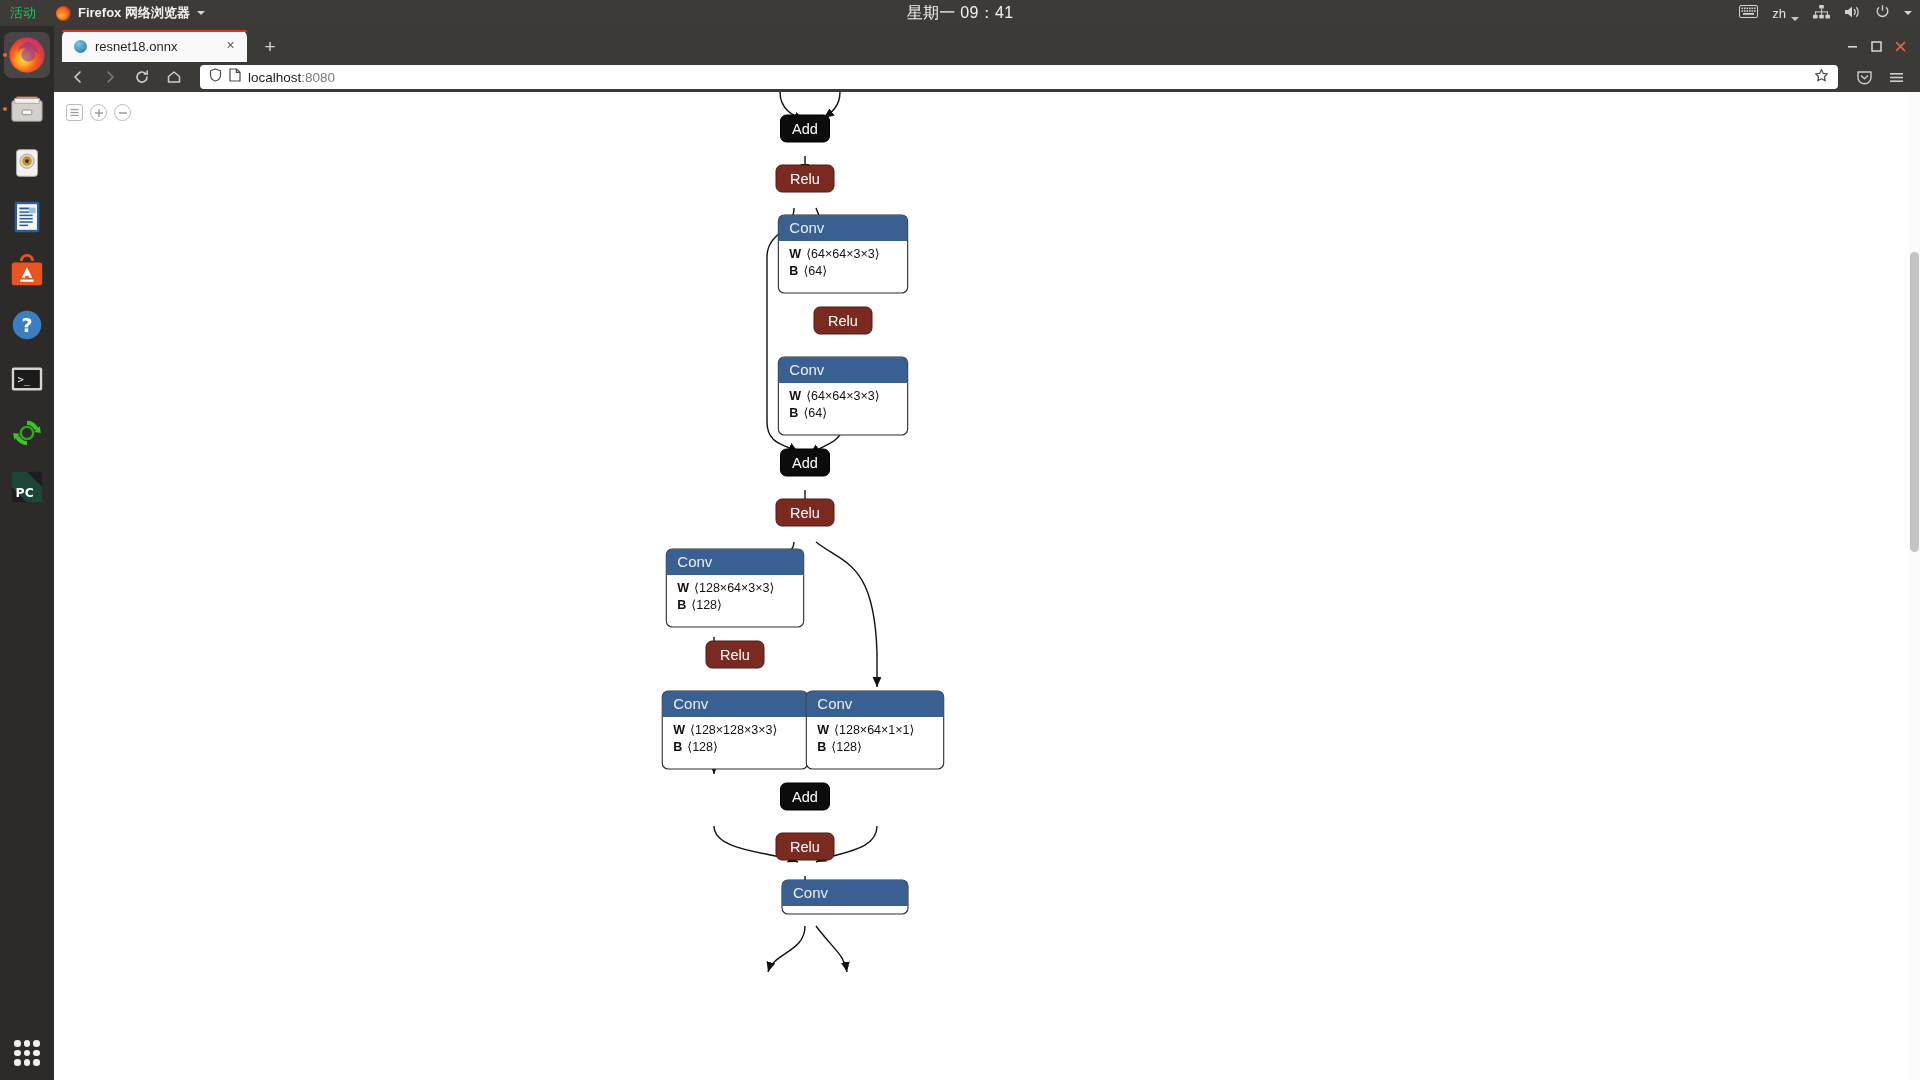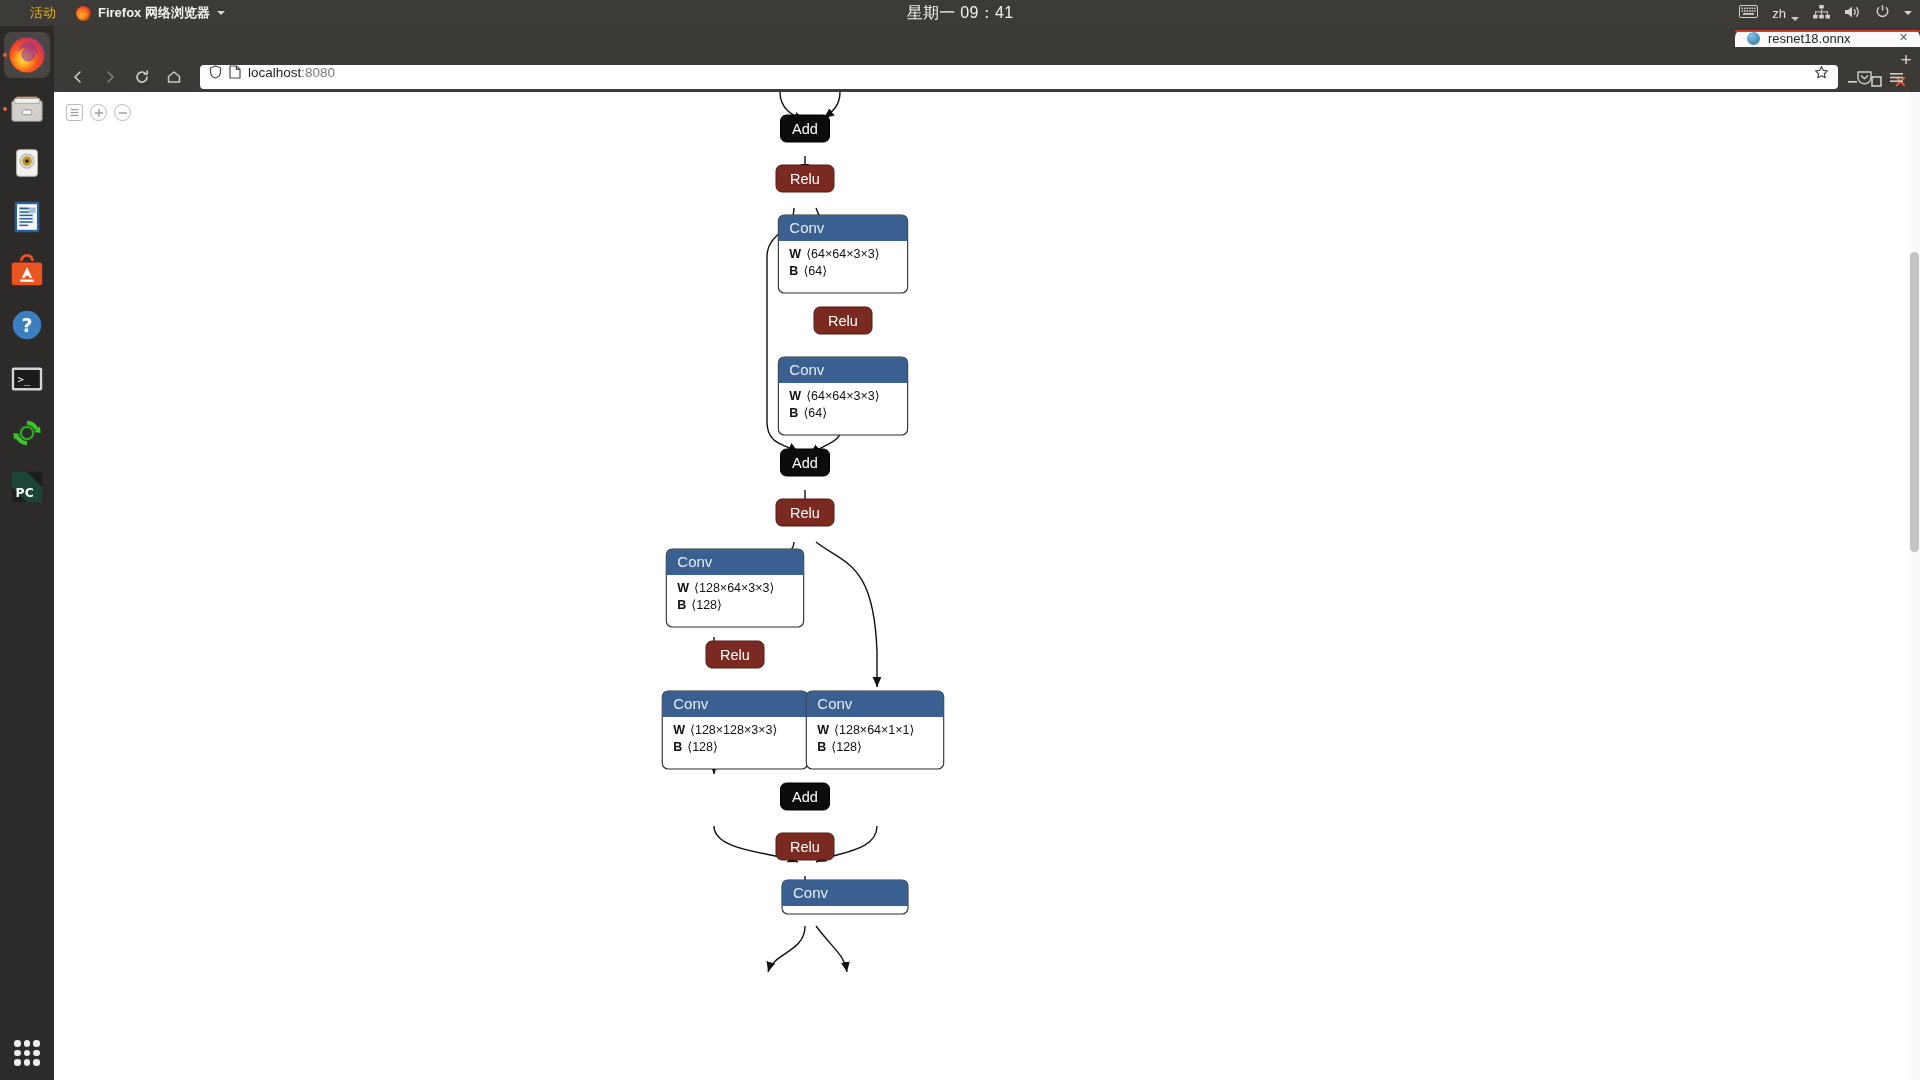--- a/index.html
+++ b/index.html
@@ -9,21 +9,21 @@
     background:#ffffff;
     -webkit-font-smoothing:antialiased;
   }
 
   
   #topbar {
     position:absolute; left:0; top:0; width:1920px; height:26px;
     background:#3c3b37; color:#e8e6e3;
     display:flex; align-items:center; font-size:13px; z-index:50;
   }
-  .tb-activities { padding:0 12px 0 10px; color:#eab308;margin-left:20px; }
+  .tb-activities { padding:0 12px 0 10px; color:#22c55e; }
   .tb-app { display:flex; align-items:center; gap:7px; padding:0 8px; }
   .tb-app-name { color:#f2f1f0; font-weight:bold; font-size:13px; }
   .ff-mini { width:15px; height:15px; border-radius:50%;
     background:radial-gradient(circle at 38% 62%, #ffb02e 0%, #ff8a1f 28%, #f4611a 52%, #e03a33 75%, #b5259e 100%);
     box-shadow:inset -1px -1px 2px rgba(0,0,0,.35); position:relative; }
   .caret { width:0;height:0;border-left:4px solid transparent;border-right:4px solid transparent;
            border-top:4.5px solid #d8d6d3; display:inline-block; }
   #tb-clock { position:absolute; left:0; right:0; text-align:center; font-size:16px; color:#f2f1f0; letter-spacing:.3px;}
   .tb-right { position:absolute; right:8px; top:0; height:26px; display:flex; align-items:center; gap:14px; }
   .tb-ico { display:inline-block; opacity:.92; }
@@ -41,35 +41,35 @@
          width:4px;height:4px;border-radius:50%; background:#e8643c; }
   .icoimg { width:38px; height:38px; border-radius:6px; display:block; }
   .grid-dots { position:absolute; bottom:14px; left:50%; transform:translateX(-50%);
                width:26px; height:26px; display:grid; grid-template-columns:repeat(3,1fr);
                grid-template-rows:repeat(3,1fr); gap:3px; }
   .grid-dots i { background:#f0efee; border-radius:50%; display:block; }
 
   
   #ffwin { position:absolute; left:54px; top:26px; width:1866px; height:1054px; background:#fff; }
   #ffchrome { height:66px; background:#3b3a36; position:relative; }
-  .tabstrip { height:36px; display:flex; align-items:flex-end; padding:4px 0 0 8px;flex-direction:column; }
+  .tabstrip { height:36px; display:flex; align-items:flex-end; padding:4px 0 0 8px; }
   .tab { height:32px; min-width:185px; background:#f9f9fa; border-radius:7px 7px 0 0;
          display:flex; align-items:center; gap:8px; padding:0 8px 0 12px; position:relative; }
   .tab::before{ content:""; position:absolute; left:0; right:0; top:0; height:2px;
                 background:#d33a2c; border-radius:7px 7px 0 0;}
   .favicon { width:13px;height:13px;border-radius:50%;
              background:radial-gradient(circle at 35% 30%, #7fc4e8, #3f87b5 70%, #2f6b92);
              flex:none; }
   .tabtitle { font-size:13px; color:#25232a; flex:1; white-space:nowrap; overflow:hidden; }
   .tabclose { width:17px;height:17px; color:#5b5ب; color:#5b5b5b; font-size:14px; line-height:15px; text-align:center; }
   .newtab { width:28px;height:28px; color:#d6d4d2; font-size:19px; line-height:26px; text-align:center; margin-left:9px; }
   .navbar { height:30px; display:flex; align-items:center; gap:0; padding:0 8px; }
   .navbtn { width:32px;height:26px; display:flex;align-items:center;justify-content:center; }
   .urlbar { flex:1; height:24px; margin:0 10px; background:#ffffff; border-radius:4px;
-            display:flex; gap:7px; padding:0 9px; }
+            display:flex; align-items:center; gap:7px; padding:0 9px; }
   .urltext { font-size:13.5px; color:#1d1c1f; }
   .urltext .dim { color:#7a7a7a; }
   .star { margin-left:auto; }
 
   
   #page { position:absolute; left:0; top:66px; width:1712px; height:988px; background:#fff; overflow:hidden; }
   #nettools { position:absolute; left:12px; top:12px; display:flex; gap:7px; z-index:5; }
   .ntbtn { width:17px;height:17px; border:1.6px solid #b9b9b9; border-radius:50%;
            display:flex;align-items:center;justify-content:center; background:#fff; }
   .ntbtn.sq { border-radius:3px; }

